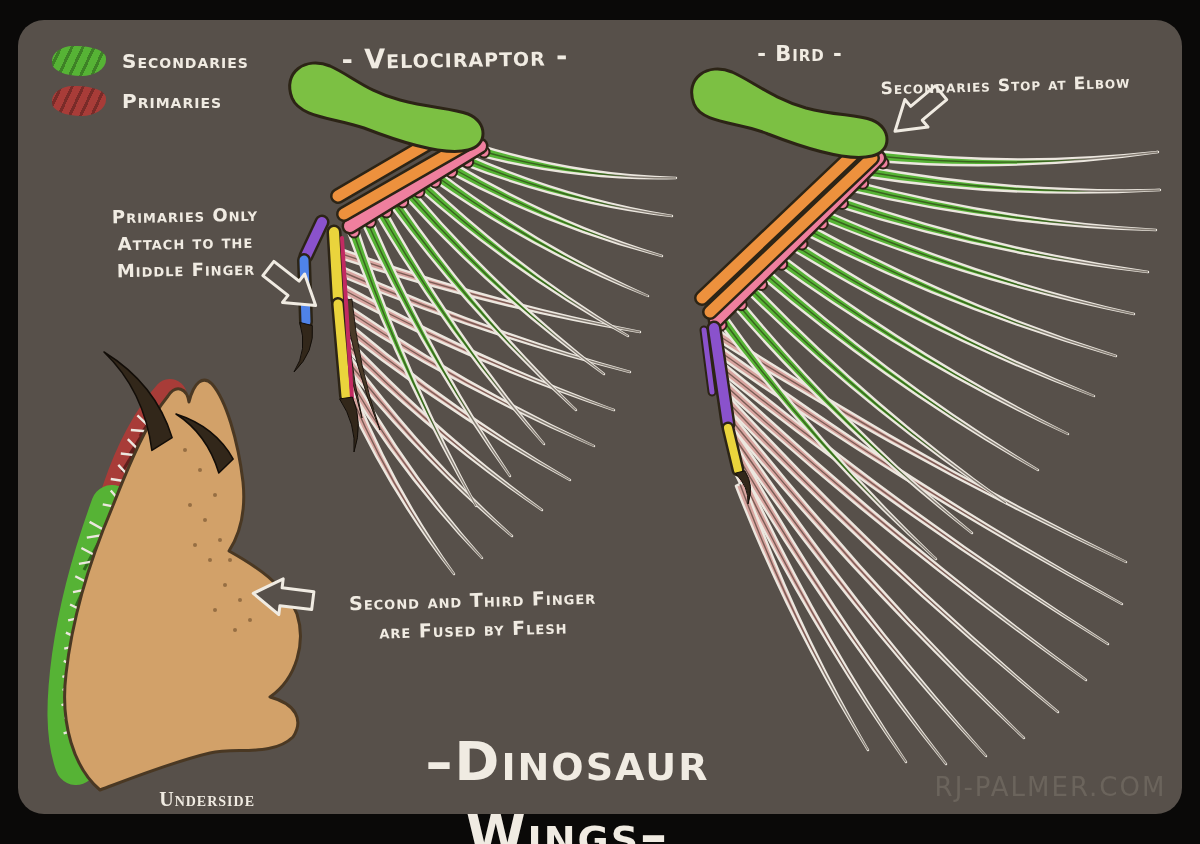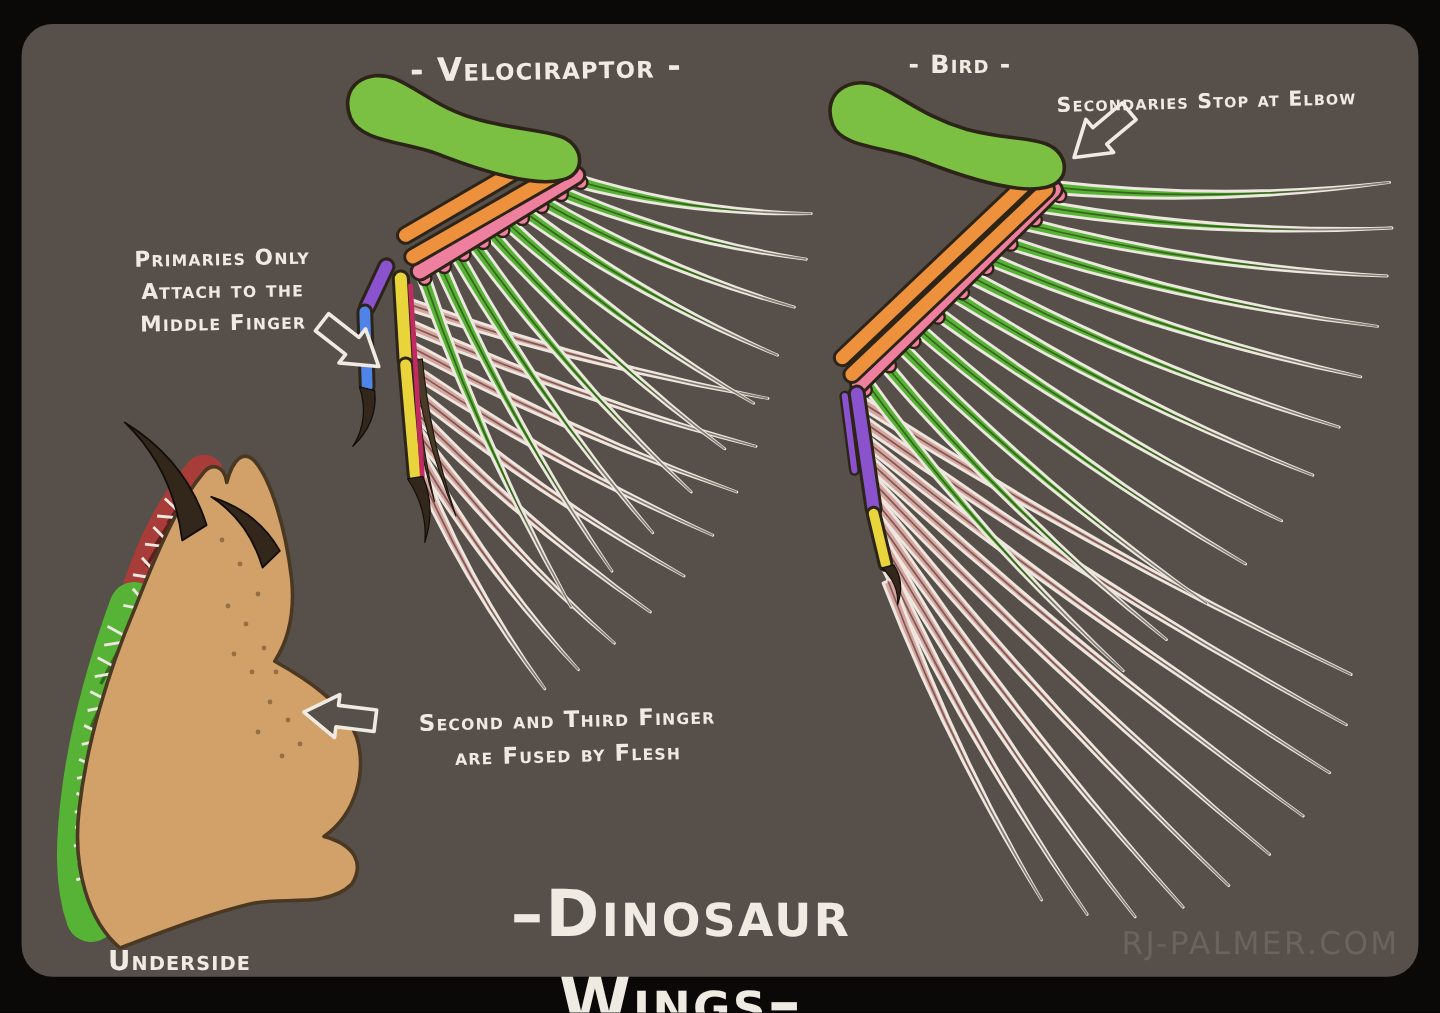--- a/index.html
+++ b/index.html
@@ -13,21 +13,21 @@
   .legend{position:absolute;left:52px;top:46px;}
   .legend-row{display:flex;align-items:center;gap:16px;margin-bottom:10px;}
   .swatch{width:54px;height:30px;border-radius:42% 58% 50% 60%/55% 45% 60% 48%;
           background-image:repeating-linear-gradient(115deg,rgba(0,0,0,0) 0 7px,rgba(0,0,0,.28) 7px 10px);}
   .legend-label{color:#f0ebe2;font-variant:small-caps;font-weight:600;font-size:20px;letter-spacing:1px;}
   .title-vel{left:295px;top:40px;width:320px;text-align:center;font-size:27px;transform:rotate(-1deg);}
   .title-bird{left:700px;top:40px;width:200px;text-align:center;font-size:21px;}
   .ann-sec-stop{left:868px;top:74px;width:275px;text-align:center;font-size:17px;transform:rotate(-1.5deg);}
   .ann-primaries{left:88px;top:202px;width:195px;text-align:center;font-size:18px;line-height:27px;transform:rotate(-1deg);}
   .ann-fused{left:313px;top:586px;width:320px;text-align:center;font-size:19px;line-height:29px;transform:rotate(-1.5deg);}
-  .ann-underside{left:90px;top:786px;width:165px;text-align:left;font-size:23px;}
+  .ann-underside{left:90px;top:786px;width:165px;text-align:right;font-size:20px;font-family:Liberation Serif, serif;}
   .big-title{left:315px;top:726px;width:505px;text-align:center;font-size:54px;font-weight:600;letter-spacing:2px;}
   .watermark{position:absolute;left:918px;top:772px;width:265px;text-align:center;color:#6b645c;
              font-size:26px;letter-spacing:2px;font-weight:400;}
 </style>
 </head>
 <body>
 
 <div class="stage">
   <div class="canvas"></div>
 
@@ -258,20 +258,30 @@
         </g>
     </g>
 
     <g fill="#57504a" stroke="#f0ebe2" stroke-width="3" stroke-linejoin="round">
       <path d="M -30,-9 L 2,-9 L 2,-18 L 30,0 L 2,18 L 2,9 L -30,9 Z" transform="translate(918,112) rotate(140)"></path>
       <path d="M -30,-9 L 2,-9 L 2,-18 L 30,0 L 2,18 L 2,9 L -30,9 Z" transform="translate(292,287) rotate(38)"></path>
       <path d="M -30,-9 L 2,-9 L 2,-18 L 30,0 L 2,18 L 2,9 L -30,9 Z" transform="translate(283,597) rotate(187)"></path>
     </g>
   </svg>
 
+  <div class="legend">
+    <div class="legend-row">
+      <div class="swatch" style="background-color: rgb(86, 179, 53);"></div>
+      <div class="legend-label">Secondaries</div>
+    </div>
+    <div class="legend-row">
+      <div class="swatch" style="background-color: rgb(168, 60, 56);"></div>
+      <div class="legend-label">Primaries</div>
+    </div>
+  </div>
 
   <div class="label title-vel">- Velociraptor -</div>
   <div class="label title-bird">- Bird -</div>
 
   <div class="label ann-sec-stop">Secondaries Stop at Elbow</div>
 
   <div class="label ann-primaries">
     <div>Primaries Only</div>
     <div>Attach to the</div>
     <div>Middle Finger</div>

